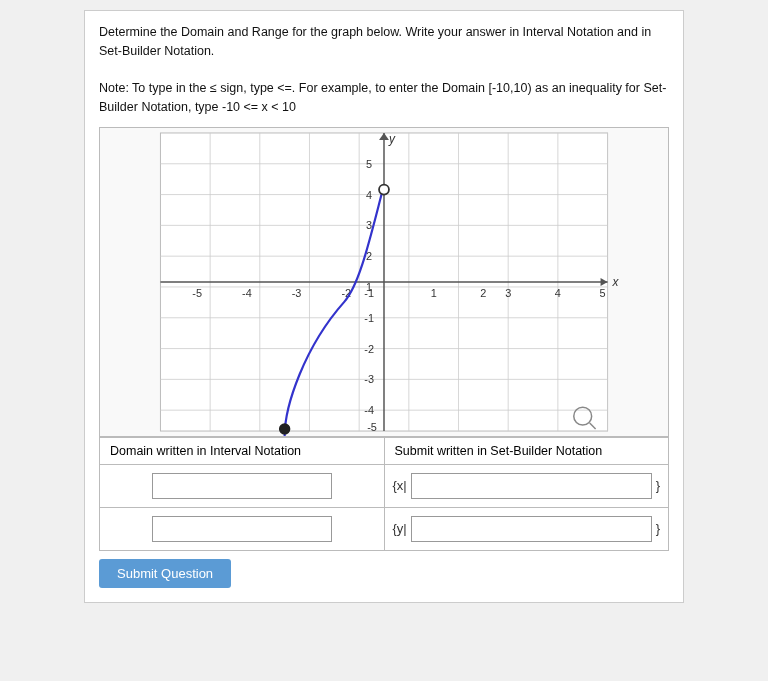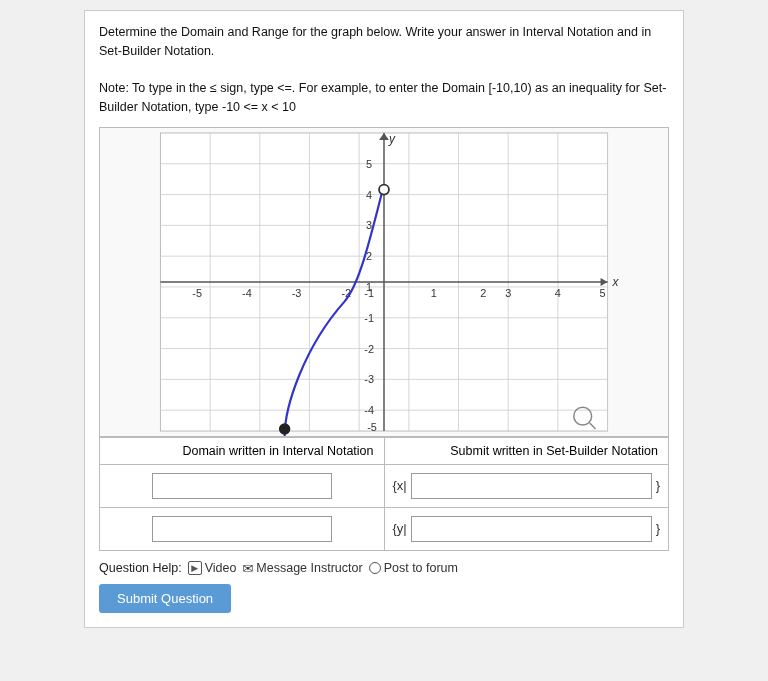--- a/index.html
+++ b/index.html
@@ -42,21 +42,21 @@
       width: 100%;
       border-collapse: collapse;
       border: 1px solid #bbb;
     }
     .answer-table td {
       border: 1px solid #bbb;
       padding: 6px 10px;
       vertical-align: middle;
     }
     .answer-table .label-cell {
-      text-align: right;
+      text-align: left;
       font-size: 12.5px;
       background: #fff;
       width: 50%;
     }
     .answer-table .input-cell {
       background: #fff;
       width: 50%;
     }
     .input-row {
       display: flex;
@@ -252,31 +252,16 @@
           <span class="brace-label">{y|</span>
           <input type="text" class="answer-input" value="" style="">
           <span class="brace-label">}</span>
         </div>
       </td>
     </tr>
   </tbody>
     </table>
 
   
-  <div class="question-help">
-    <span>Question Help:</span>
-    <span class="help-item">
-      <span class="help-icon">▶</span>
-      <span>Video</span>
-    </span>
-    <span class="help-item">
-      <span class="mail-icon">✉</span>
-      <span>Message Instructor</span>
-    </span>
-    <span class="help-item">
-      <span class="post-icon"></span>
-      <span>Post to forum</span>
-    </span>
-  </div>
 
   
   <button class="submit-btn">Submit Question</button>
 </div>
 
 </body></html>

